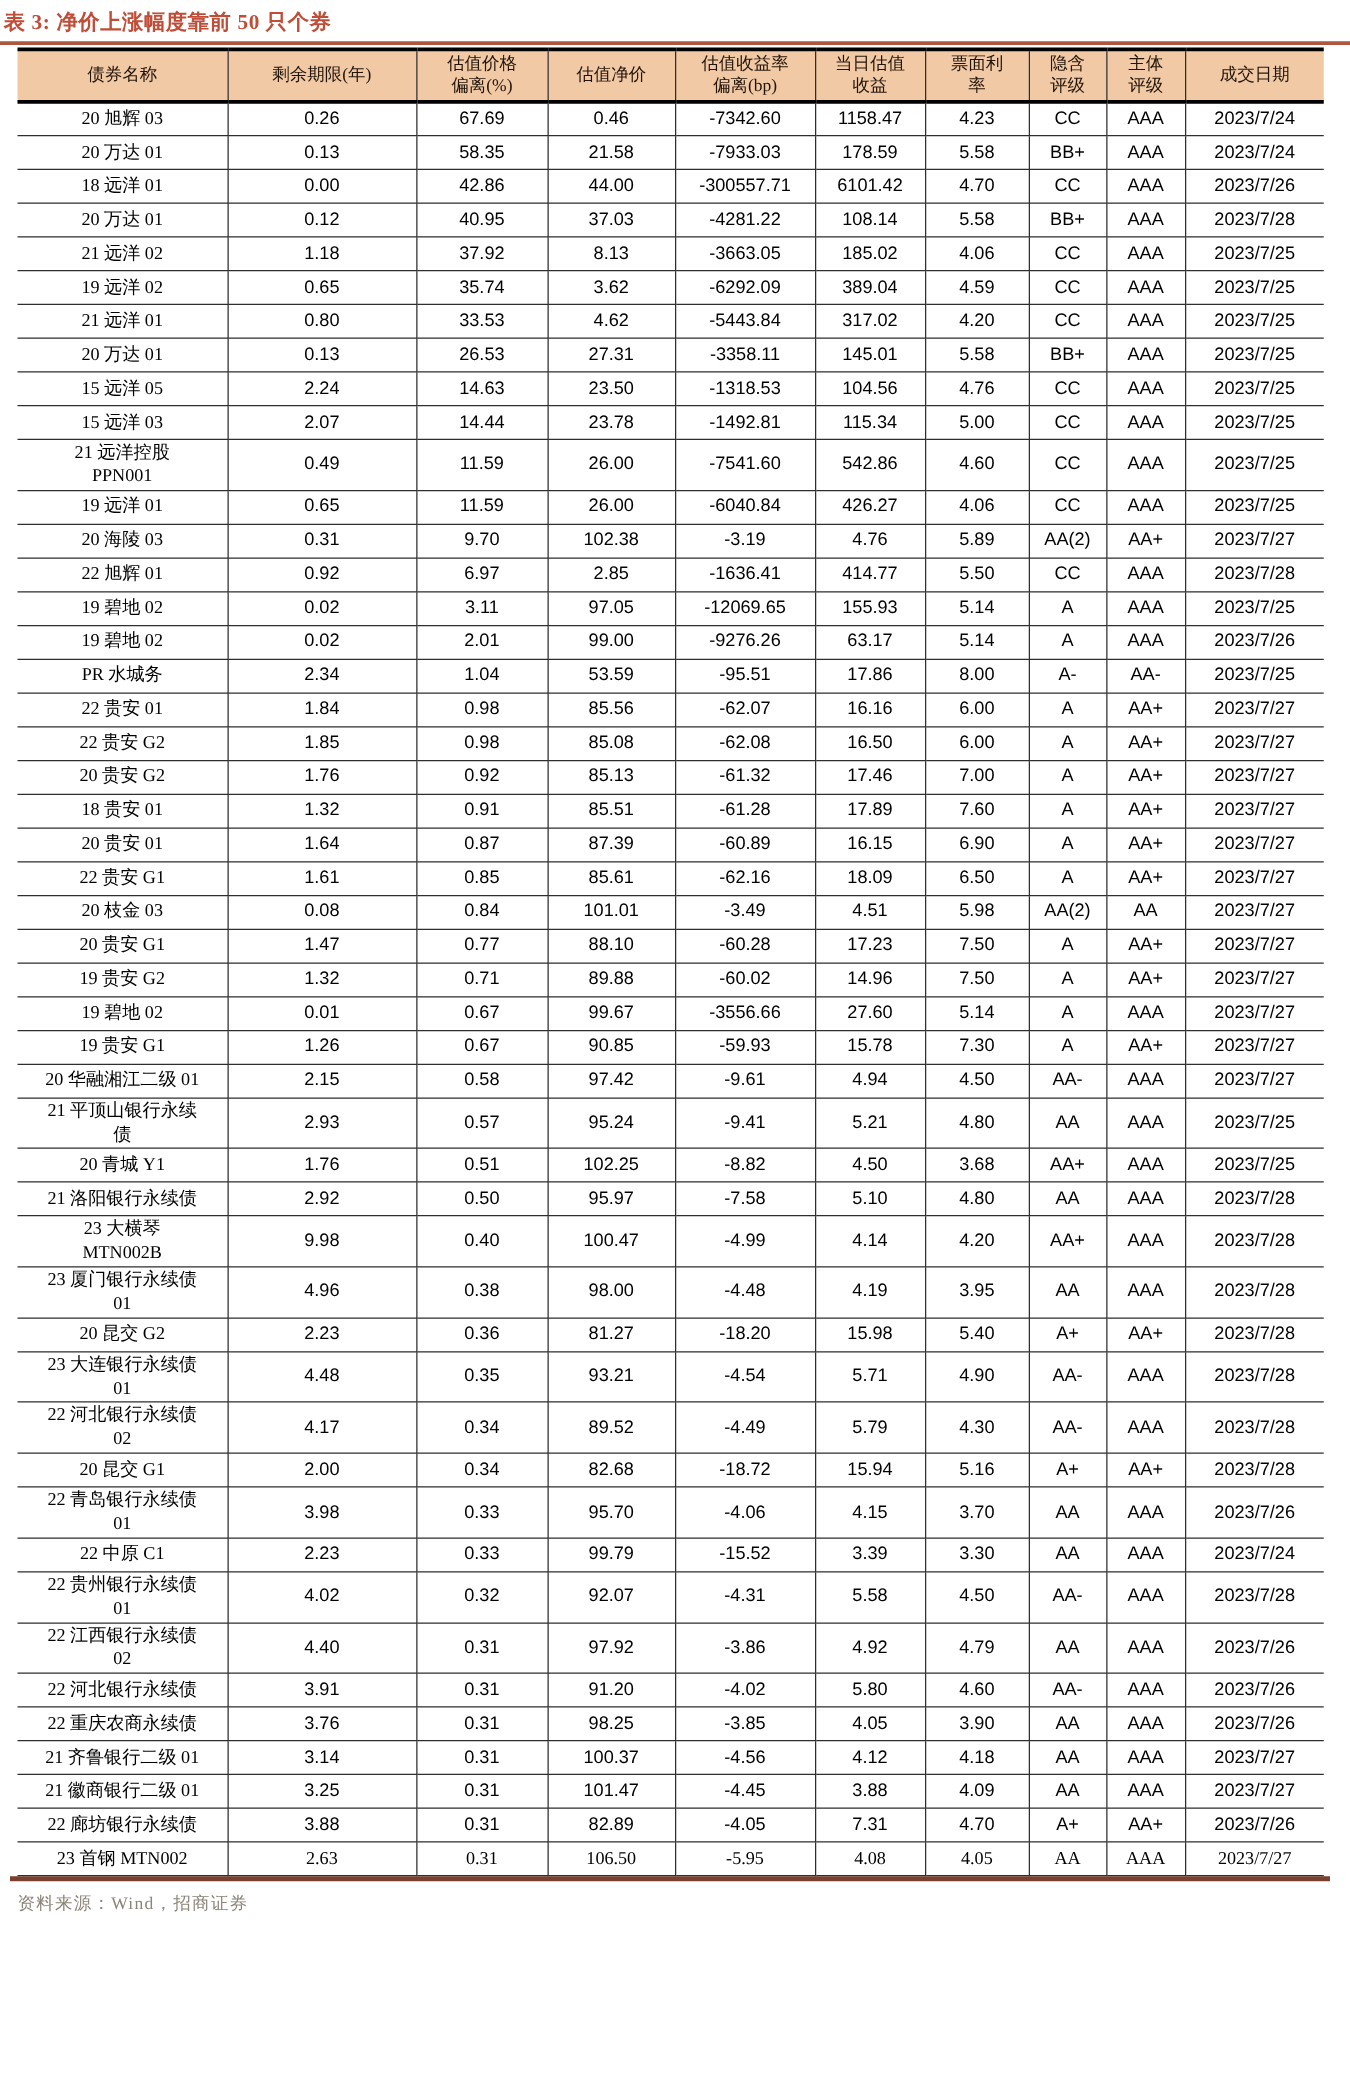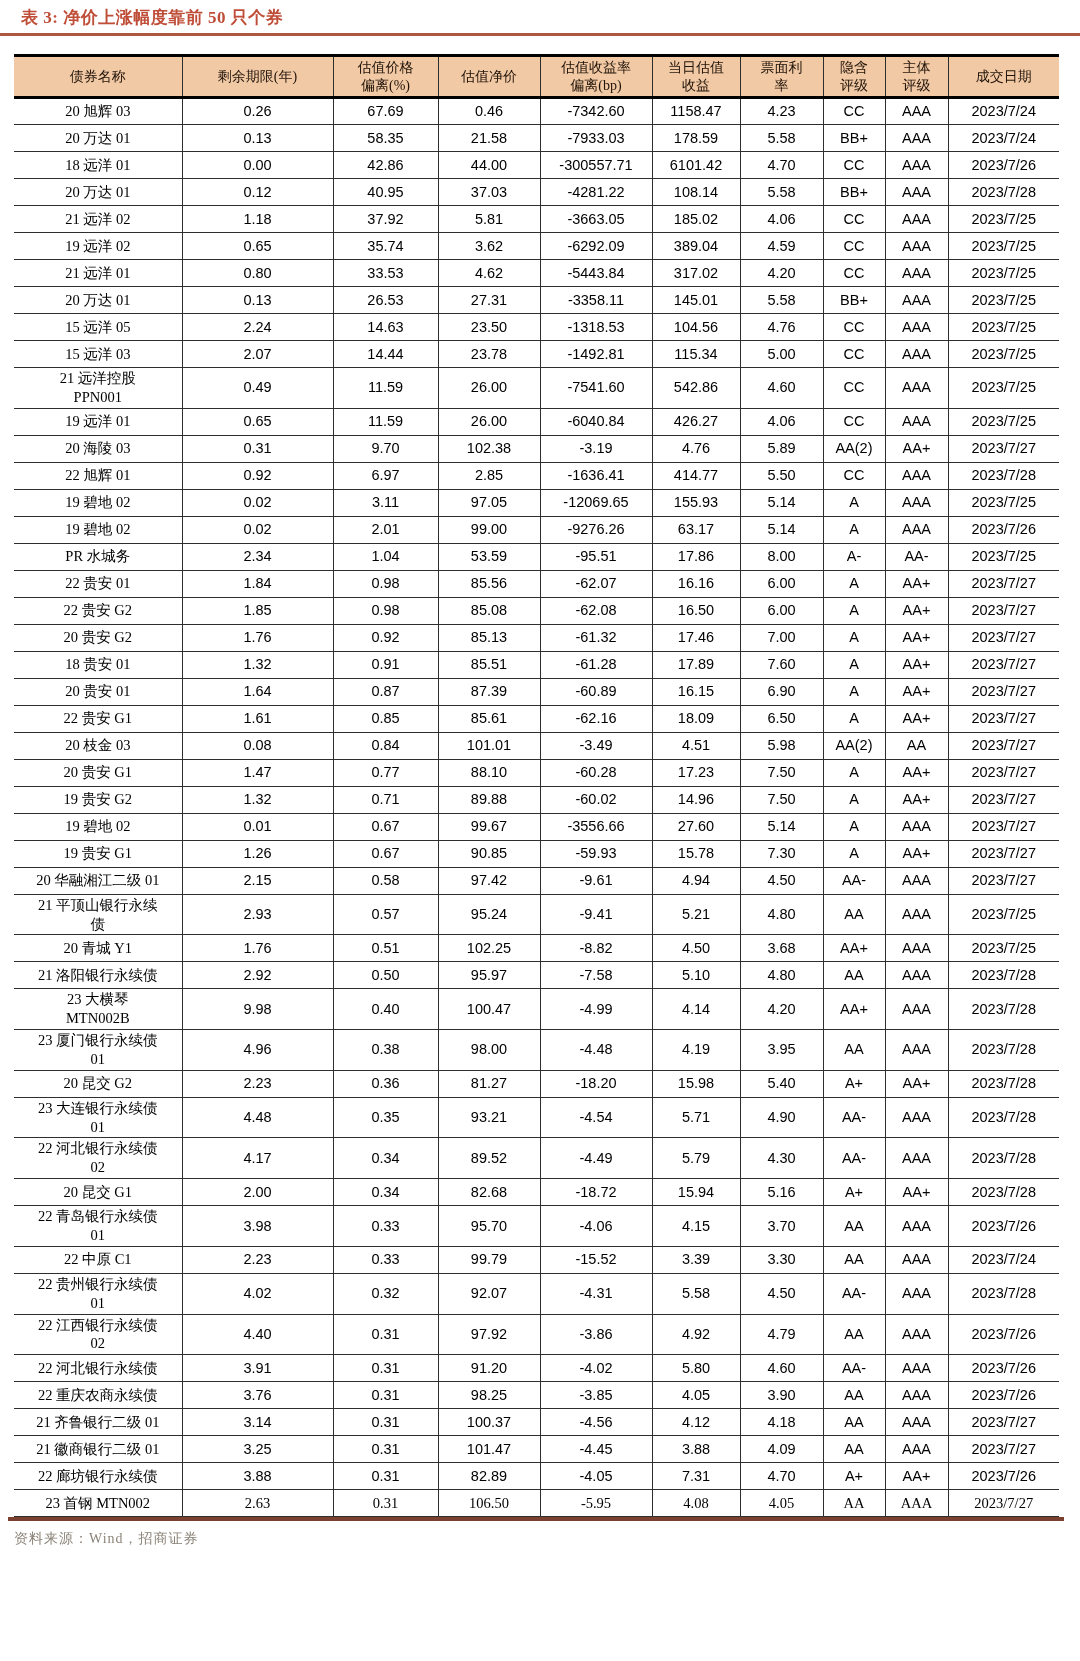--- a/index.html
+++ b/index.html
@@ -5,41 +5,41 @@
   * { margin: 0; padding: 0; box-sizing: border-box; }
   html, body { background: #ffffff; }
   body {
     width: 1080px;
     min-height: 1661px;
     font-family: "Liberation Sans", sans-serif;
     color: #000;
   }
   .page { width: 1080px; padding-top: 6px; }
 
-  .title-row { padding-left: 21px; height: 24px; }
+  .title-row { padding-left: 3px; height: 24px; }
   .title {
     font-family: "Liberation Serif", serif;
     font-weight: bold;
     font-size: 17px;
     color: var(--title-color, #bf4d37);
     letter-spacing: 0.5px;
   }
   .title-rule {
     width: 1080px;
     height: 3px;
     margin-top: 3px;
     background: var(--title-rule-color, #ad5740);
   }
 
   table {
     border-collapse: collapse;
     table-layout: fixed;
     margin-left: 14px;
     width: 1045px;
-    margin-top: 18px;
+    margin-top: 2px;
   }
   .c0{width:168px}.c1{width:151px}.c2{width:105px}.c3{width:102px}.c4{width:112px}
   .c5{width:88px}.c6{width:83px}.c7{width:62px}.c8{width:63px}.c9{width:111px}
 
   thead th {
     background: var(--header-bg, #f2c9a5);
     border-top: 3px solid #000;
     border-bottom: 3px solid #000;
     border-right: 1px solid #2e2e2e;
     font-family: "Liberation Serif", serif;
@@ -173,21 +173,21 @@
           <td>108.14</td>
           <td>5.58</td>
           <td>BB+</td>
           <td>AAA</td>
           <td>2023/7/28</td>
         </tr>
         <tr>
           <td class="name-cell">21 远洋 02</td>
           <td>1.18</td>
           <td>37.92</td>
-          <td>5.81</td>
+          <td>8.13</td>
           <td>-3663.05</td>
           <td>185.02</td>
           <td>4.06</td>
           <td>CC</td>
           <td>AAA</td>
           <td>2023/7/25</td>
         </tr>
         <tr>
           <td class="name-cell">19 远洋 02</td>
           <td>0.65</td>

